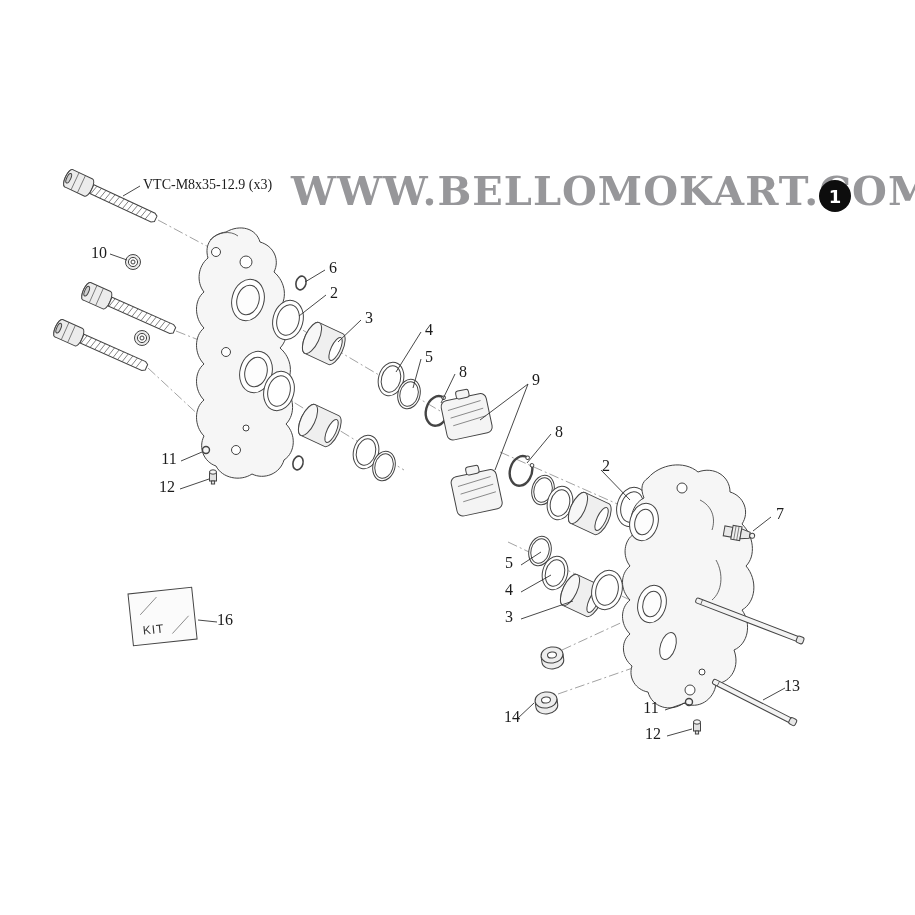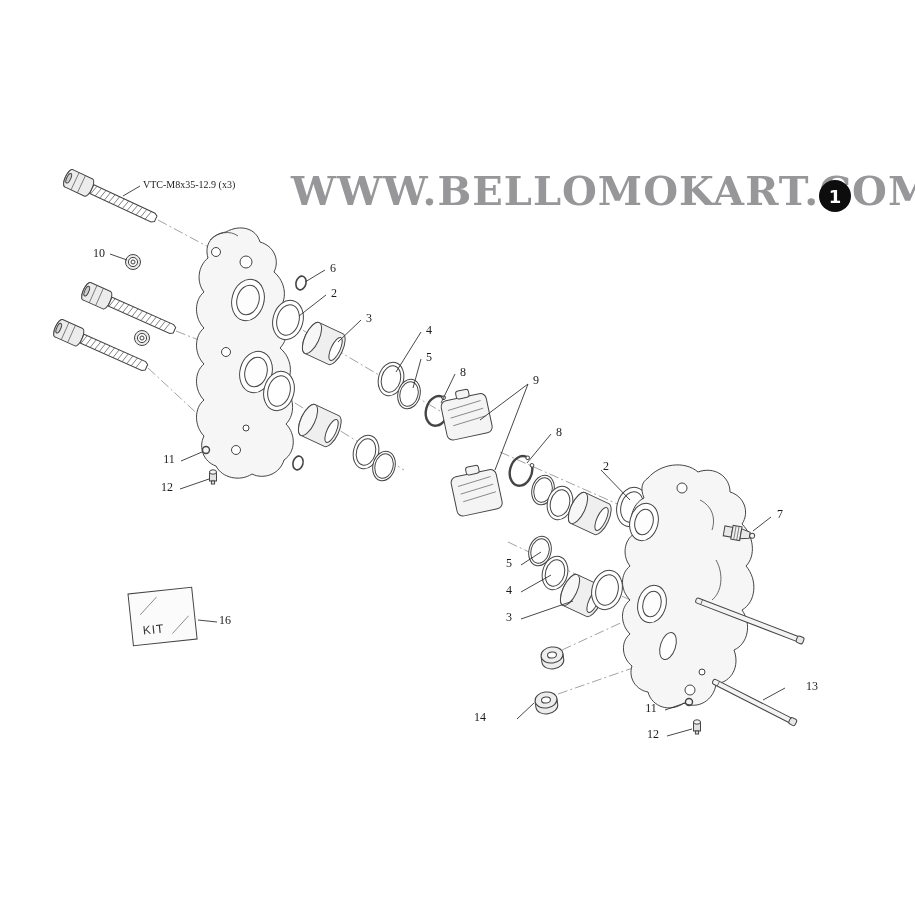--- a/index.html
+++ b/index.html
@@ -5,23 +5,23 @@
   html,body{margin:0;padding:0;background:#fff;}
   #stage{position:relative;width:915px;height:915px;background:#fff;overflow:hidden;
          font-family:"Liberation Serif",serif;}
   #stage svg{position:absolute;left:0;top:0;}
   .watermark{position:absolute;left:291px;top:167px;font-family:"DejaVu Serif",serif;
              font-weight:bold;font-size:40px;letter-spacing:1px;color:#97979a;
              white-space:nowrap;user-select:none;}
   .badge{position:absolute;left:819px;top:180px;width:32px;height:32px;border-radius:50%;
          background:#0d0d0d;color:#fff;display:flex;align-items:center;justify-content:center;
          font-family:"DejaVu Sans",sans-serif;font-weight:bold;font-size:18px;}
-  .callout{position:absolute;transform:translate(-50%,-50%);font-size:12px;color:#1b1b1b;
+  .callout{position:absolute;transform:translate(-50%,-50%);font-size:16px;color:#1b1b1b;
            white-space:nowrap;line-height:1;}
-  .spec{position:absolute;transform:translate(0,-50%);font-size:10px;color:#1b1b1b;
+  .spec{position:absolute;transform:translate(0,-50%);font-size:14px;color:#1b1b1b;
         white-space:nowrap;line-height:1;}
 </style>
 </head>
 <body>
 
 <div id="stage">
 
   <svg width="915" height="915" viewBox="0 0 915 915">
     <defs>
       <g id="boltDef">
@@ -318,18 +318,18 @@
   <div class="callout" style="left:536px;top:380px">9</div>
   <div class="callout" style="left:559px;top:432px">8</div>
   <div class="callout" style="left:606px;top:466px">2</div>
   <div class="callout" style="left:169px;top:459px">11</div>
   <div class="callout" style="left:167px;top:487px">12</div>
   <div class="callout" style="left:780px;top:514px">7</div>
   <div class="callout" style="left:509px;top:563px">5</div>
   <div class="callout" style="left:509px;top:590px">4</div>
   <div class="callout" style="left:509px;top:617px">3</div>
   <div class="callout" style="left:225px;top:620px">16</div>
-  <div class="callout" style="left:812px;top:686px">13</div>
+  <div class="callout" style="left:792px;top:686px">13</div>
   <div class="callout" style="left:651px;top:708px">11</div>
-  <div class="callout" style="left:480px;top:717px">14</div>
+  <div class="callout" style="left:512px;top:717px">14</div>
   <div class="callout" style="left:653px;top:734px">12</div>
 
 </div>
 
 </body></html>

